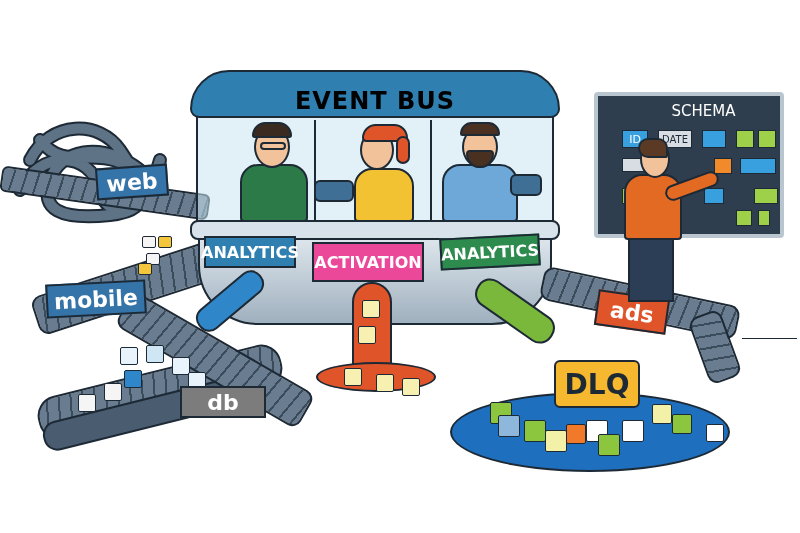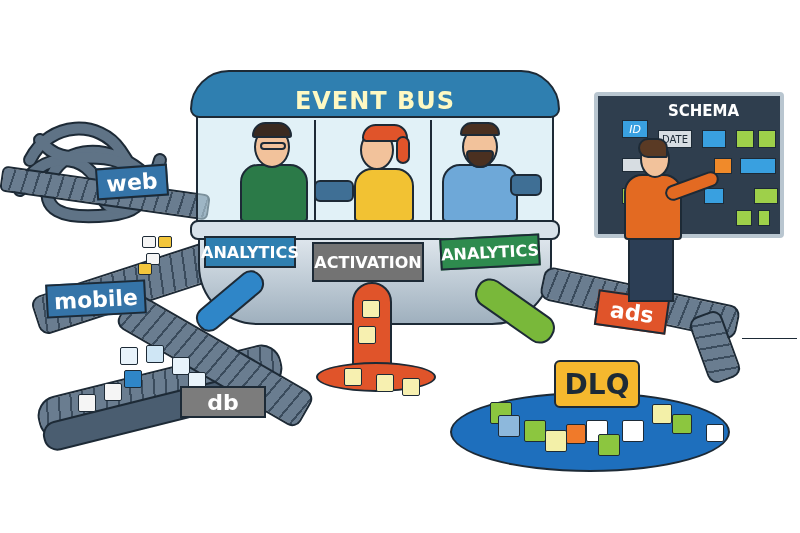--- a/index.html
+++ b/index.html
@@ -57,21 +57,21 @@
 
 <div class="abs" style="left:190px;top:70px;width:370px;height:260px;">
 
   <div class="abs" style="left:8px;top:160px;width:354px;height:95px;background:linear-gradient(#e3eaf0,#9fb0be);border:2px solid #1d2a36;border-radius:0 0 60px 60px;box-sizing:border-box;"></div>
 
   <div class="abs" style="left:6px;top:18px;width:358px;height:150px;background:rgba(200,230,240,0.55);border:2px solid #1d2a36;box-sizing:border-box;border-radius:10px;"></div>
   <div class="abs" style="left:124px;top:50px;width:2px;height:115px;background:#1d2a36;"></div>
   <div class="abs" style="left:240px;top:50px;width:2px;height:115px;background:#1d2a36;"></div>
 
   <div class="abs" style="left:0;top:0;width:370px;height:48px;background:#2f7fb0;border:2px solid #1d2a36;border-radius:60px 60px 14px 14px;box-sizing:border-box;display:flex;align-items:center;justify-content:center;">
-    <span style="color:#fef9c3;font-weight:bold;font-size:24px;letter-spacing:1px;margin-top:14px;">EVENT BUS</span>
+    <span style="color:#000000;font-weight:bold;font-size:24px;letter-spacing:1px;margin-top:14px;">EVENT BUS</span>
   </div>
 
   <div class="abs" style="left:0;top:150px;width:370px;height:20px;background:#d8e2ea;border:2px solid #1d2a36;border-radius:8px;box-sizing:border-box;"></div>
 </div>
 
 <div class="person" style="left:236px;top:122px;width:80px;height:100px;">
   <div class="torso" style="left:4px;top:42px;width:68px;height:58px;background:#2b7a48;"></div>
   <div class="head" style="left:18px;top:4px;width:36px;height:42px;"></div>
   <div class="hair" style="left:16px;top:0;width:40px;height:16px;background:#3a2a20;border-radius:20px 20px 4px 4px;"></div>
   <div class="abs" style="left:24px;top:20px;width:26px;height:8px;border:2px solid #1d2a36;border-radius:4px;box-sizing:border-box;"></div>
@@ -85,21 +85,21 @@
 </div>
 <div class="person" style="left:438px;top:122px;width:90px;height:100px;">
   <div class="torso" style="left:4px;top:42px;width:76px;height:58px;background:#6ea8d8;"></div>
   <div class="head" style="left:24px;top:4px;width:36px;height:42px;"></div>
   <div class="hair" style="left:22px;top:0;width:40px;height:14px;background:#4a3020;border-radius:20px 20px 4px 4px;"></div>
   <div class="hair" style="left:28px;top:28px;width:28px;height:18px;background:#4a3020;border-radius:4px 4px 14px 14px;"></div>
   <div class="abs" style="left:72px;top:52px;width:32px;height:22px;background:#3f6f95;border:2px solid #1d2a36;border-radius:6px;box-sizing:border-box;"></div>
 </div>
 
 <div class="label" style="left:204px;top:236px;width:92px;height:32px;background:#2f7fb0;font-size:16px;">ANALYTICS</div>
-<div class="label" style="left:312px;top:242px;width:112px;height:40px;background:#737373;font-size:16px;">ACTIVATION</div>
+<div class="label" style="left:312px;top:242px;width:112px;height:40px;background:#ec4899;font-size:16px;">ACTIVATION</div>
 <div class="label" style="left:440px;top:236px;width:100px;height:32px;background:#2e8b4e;font-size:16px;transform:rotate(-3deg);">ANALYTICS</div>
 
 <div class="abs" style="left:190px;top:288px;width:80px;height:26px;background:#2f86c8;border:2px solid #1d2a36;border-radius:12px;transform:rotate(-40deg);box-sizing:border-box;"></div>
 <div class="abs" style="left:352px;top:282px;width:40px;height:90px;background:#e0542a;border:2px solid #1d2a36;border-radius:20px 20px 8px 8px;box-sizing:border-box;"></div>
 <div class="abs" style="left:316px;top:362px;width:120px;height:30px;background:#e0542a;border:2px solid #1d2a36;border-radius:50%;box-sizing:border-box;"></div>
 <div class="cube" style="left:362px;top:300px;background:#f7f0b0;"></div>
 <div class="cube" style="left:358px;top:326px;background:#f7f0b0;"></div>
 <div class="cube" style="left:344px;top:368px;background:#f7f0b0;"></div>
 <div class="cube" style="left:376px;top:374px;background:#f7f0b0;"></div>
 <div class="cube" style="left:402px;top:378px;background:#f7f0b0;"></div>
@@ -118,22 +118,22 @@
 <div class="cube" style="left:545px;top:430px;background:#f3f0a8;width:22px;height:22px;"></div>
 <div class="cube" style="left:566px;top:424px;background:#f07a2a;width:20px;height:20px;"></div>
 <div class="cube" style="left:586px;top:420px;background:#ffffff;width:22px;height:22px;"></div>
 <div class="cube" style="left:598px;top:434px;background:#8cc63f;width:22px;height:22px;"></div>
 <div class="cube" style="left:622px;top:420px;background:#ffffff;width:22px;height:22px;"></div>
 <div class="cube" style="left:652px;top:404px;background:#f3f0a8;width:20px;height:20px;"></div>
 <div class="cube" style="left:672px;top:414px;background:#8cc63f;width:20px;height:20px;"></div>
 <div class="cube" style="left:706px;top:424px;background:#ffffff;width:18px;height:18px;"></div>
 
 <div class="abs" style="left:594px;top:92px;width:190px;height:146px;background:#2f3e4e;border:4px solid #b9c6d0;box-sizing:border-box;border-radius:4px;">
-  <div style="position:absolute;left:0;right:0;top:6px;text-align:center;color:#fff;font-weight:bold;font-size:15px;padding-left:29px;">SCHEMA</div>
-  <div class="tile" style="left:24px;top:24px;width:26px;height:18px;background:#39a0e0;font-size:11px;color:#fff;font-style:italic;">ID</div>
+  <div style="position:absolute;left:0;right:0;top:6px;text-align:center;color:#fff;font-weight:normal;font-size:15px;padding-left:29px;">SCHEMA</div>
+  <div class="tile" style="left:24px;top:34px;width:26px;height:18px;background:#39a0e0;font-size:11px;color:#fff;">ID</div>
   <div class="tile" style="left:60px;top:34px;width:34px;height:18px;background:#d7dde2;font-size:10px;">DATE</div>
   <div class="tile" style="left:104px;top:34px;width:24px;height:18px;background:#39a0e0;"></div>
   <div class="tile" style="left:138px;top:34px;width:18px;height:18px;background:#9ed04a;"></div>
   <div class="tile" style="left:160px;top:34px;width:18px;height:18px;background:#9ed04a;"></div>
   <div class="tile" style="left:24px;top:62px;width:32px;height:14px;background:#d7dde2;"></div>
   <div class="tile" style="left:116px;top:62px;width:18px;height:16px;background:#f08a2a;"></div>
   <div class="tile" style="left:142px;top:62px;width:36px;height:16px;background:#39a0e0;"></div>
   <div class="tile" style="left:24px;top:92px;width:16px;height:16px;background:#9ed04a;"></div>
   <div class="tile" style="left:106px;top:92px;width:20px;height:16px;background:#39a0e0;"></div>
   <div class="tile" style="left:156px;top:92px;width:24px;height:16px;background:#9ed04a;"></div>

